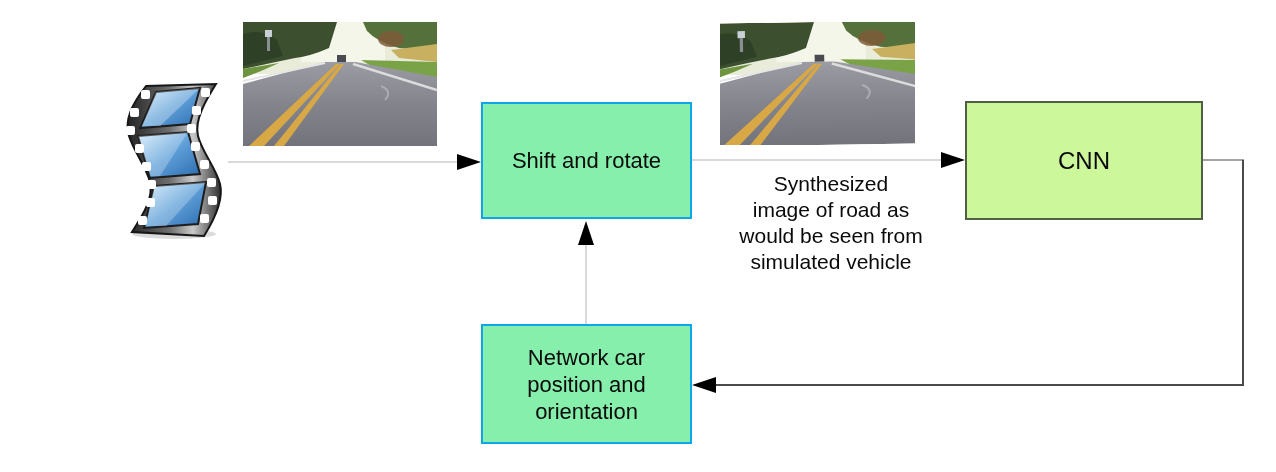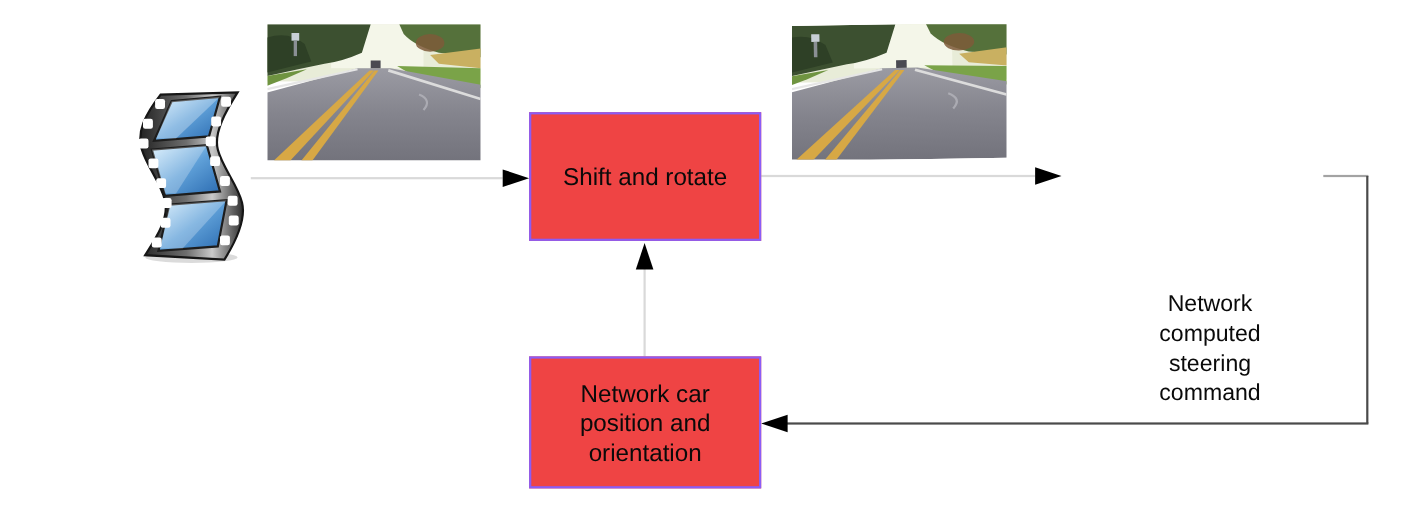--- a/index.html
+++ b/index.html
@@ -7,21 +7,21 @@
     position:relative; width:1276px; height:472px; background:#ffffff;
     font-family:"Liberation Sans", sans-serif; color:#0a0a0a; overflow:hidden;
   }
   .abs { position:absolute; }
 
   
   .node {
     position:absolute; display:flex; align-items:center; justify-content:center;
     text-align:center; box-sizing:border-box;
   }
-  .node-lavender { background:#ef4444; border:2px solid #8b5cf6; }
+  .node-lavender { background:#86efac; border:2px solid #0ea5e9; }
   .node-green    { background:#ccf79b; border:2px solid #535f45; }
   .node-label { font-size:22px; line-height:27px; white-space:pre-line; }
   .node-label-big { font-size:24px; }
 
   
   .caption {
     position:absolute; text-align:center; white-space:pre-line;
     font-size:21px; line-height:26px;
   }
 
@@ -146,25 +146,28 @@
 
   <div class="h-line line-mid" style="left:1203px; top:159px; width:41px; height:2px;"></div>
   <div class="v-line line-dark" style="left:1242px; top:160px; width:2px; height:225px;"></div>
   <div class="h-line line-dark" style="left:714px; top:384px; width:530px; height:2px;"></div>
   <div class="arrow arrow-left" style="left:692px; top:377px;"></div>
 
   <div class="node node-lavender" style="left:481px; top:102px; width:211px; height:117px;">
     <span class="node-label">Shift and rotate</span>
   </div>
 
+  <div class="node node-green" style="left:965px; top:101px; width:238px; height:119px;">
+    <span class="node-label node-label-big">CNN</span>
+  </div>
 
   <div class="node node-lavender" style="left:481px; top:324px; width:211px; height:120px;">
     <span class="node-label">Network car
 position and
 orientation</span>
   </div>
 
-  <div class="caption" style="left:1015px; top:263px; width:170px; line-height:27px;">Network
-computed
-steering
-command</div>
+  <div class="caption" style="left:699px; top:171px; width:264px;">Synthesized
+image of road as
+would be seen from
+simulated vehicle</div>
 
 </div>
 
 </body></html>

